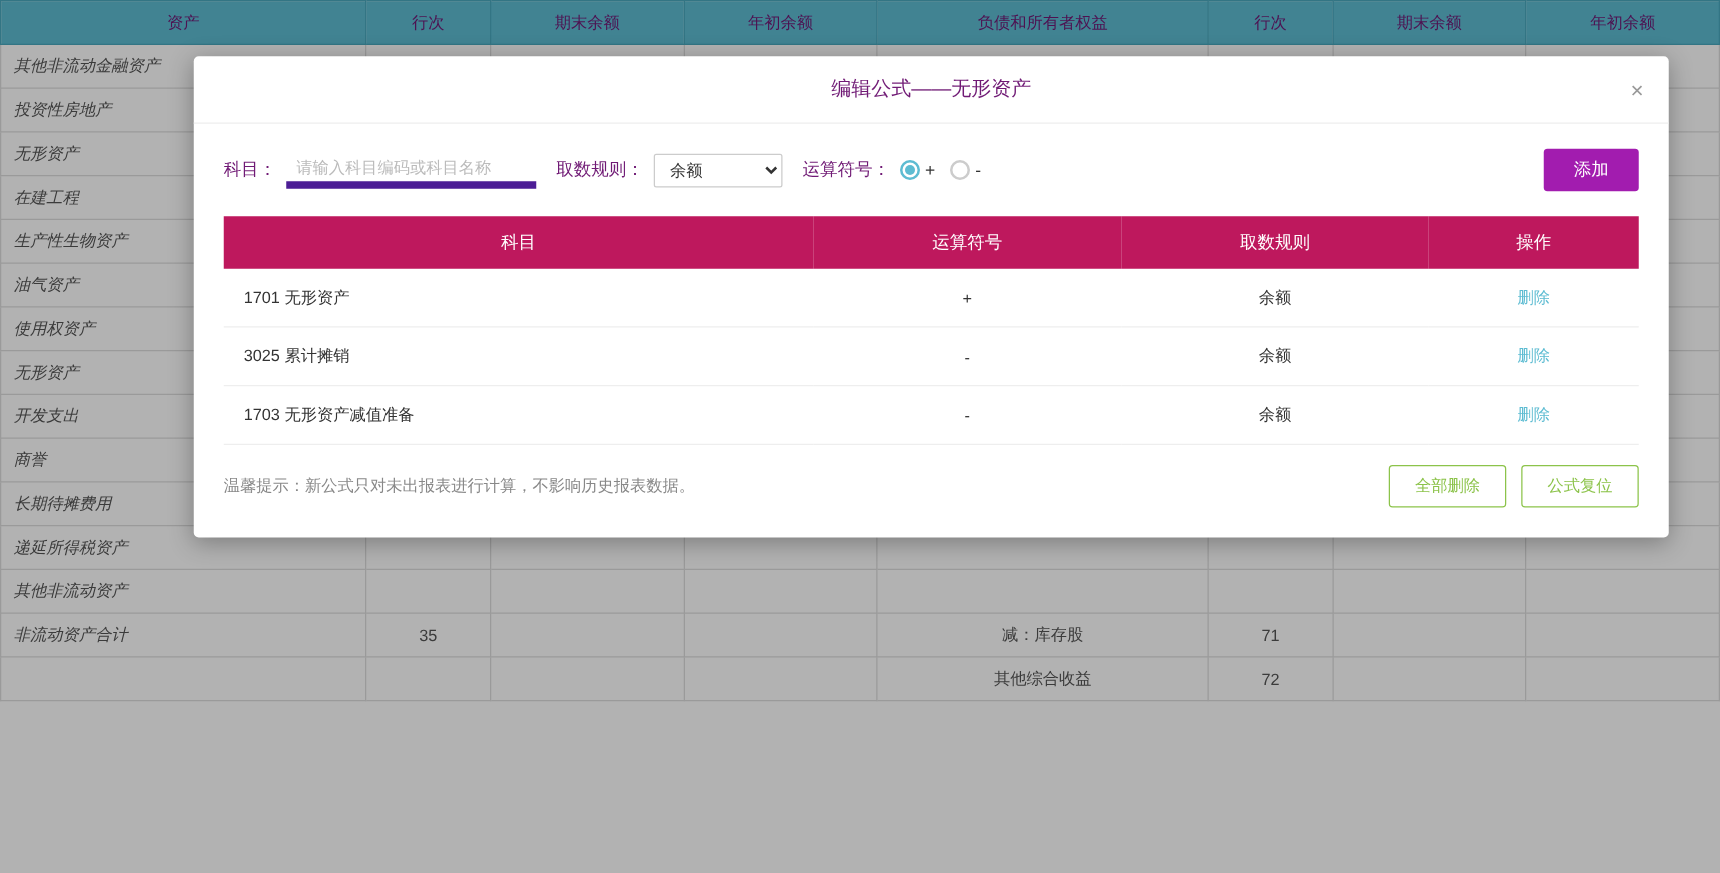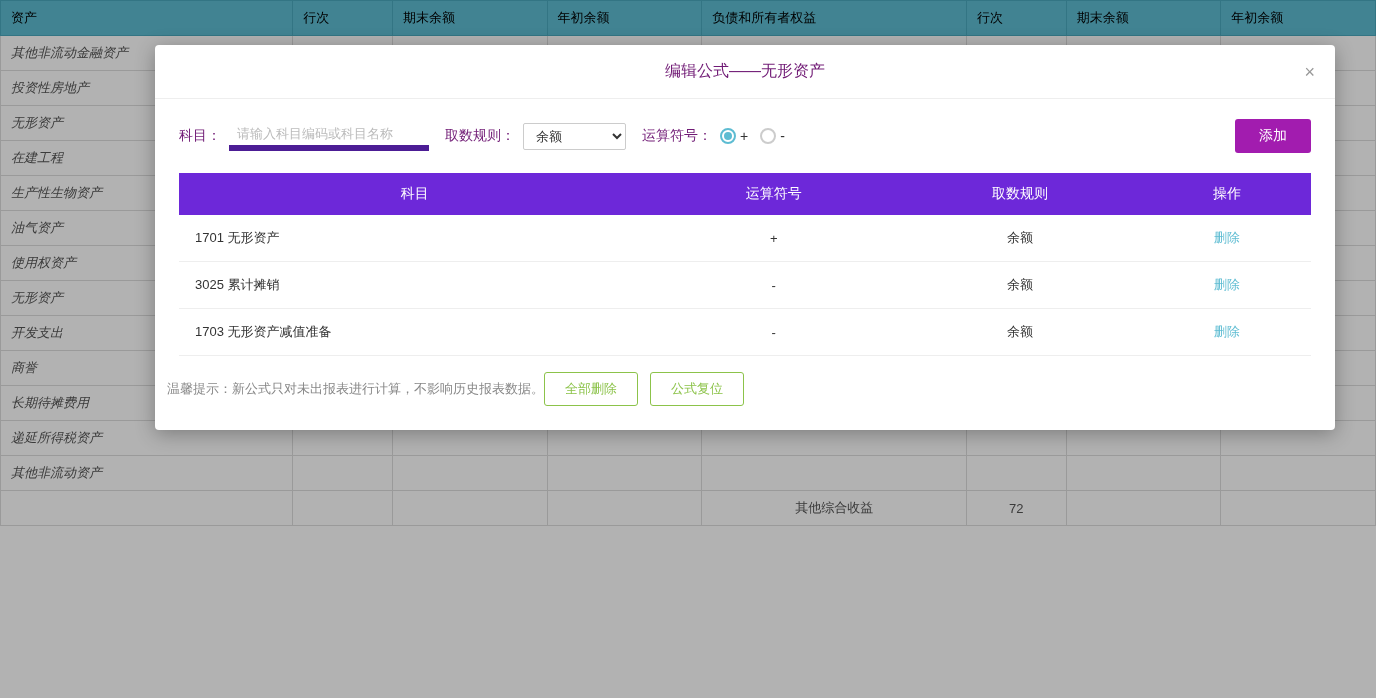--- a/index.html
+++ b/index.html
@@ -24,24 +24,24 @@
 
     .bg-table {
       width: 100%;
       border-collapse: collapse;
       color: #333;
       font-size: 13px;
     }
 
     .bg-table thead th {
       background: #5dbcd2;
-      color: #000000;
+      color: #701a75;
       padding: 8px 10px;
       border: 1px solid #4aa8be;
-      text-align: left;
+      text-align: center;
       font-weight: normal;
     }
 
     .bg-table tbody td {
       padding: 8px 10px;
       border: 1px solid #ddd;
       color: #555;
       text-align: center;
     }
 
@@ -215,21 +215,21 @@
     .modal-table-wrapper {
       padding: 0 24px;
     }
 
     .modal-table {
       width: 100%;
       border-collapse: collapse;
     }
 
     .modal-table thead th {
-      background: #6d28d9;
+      background: #be185d;
       color: #fff;
       padding: 12px 16px;
       text-align: center;
       font-weight: normal;
       font-size: 14px;
     }
 
     .modal-table tbody tr {
       border-bottom: 1px solid #eee;
     }
@@ -254,21 +254,22 @@
       background: none;
       border: none;
       cursor: pointer;
       font-size: 13px;
     }
 
     
     .modal-footer {
       display: flex;
       align-items: center;
-      padding: 16px 12px 4px;
+      justify-content: space-between;
+      padding: 16px 24px 4px;
     }
 
     .modal-hint {
       color: #888;
       font-size: 13px;
     }
 
     .modal-footer-btns {
       display: flex;
       gap: 12px;
@@ -422,20 +423,30 @@
           <td></td>
           <td></td>
         </tr>
         <tr>
           <td>其他非流动资产</td>
           <td></td>
           <td></td>
           <td></td>
           <td></td>
           <td></td>
+          <td></td>
+          <td></td>
+        </tr>
+        <tr>
+          <td>非流动资产合计</td>
+          <td>35</td>
+          <td></td>
+          <td></td>
+          <td>减：库存股</td>
+          <td>71</td>
           <td></td>
           <td></td>
         </tr>
         <tr>
           <td></td>
           <td></td>
           <td></td>
           <td></td>
           <td>其他综合收益</td>
           <td>72</td>

